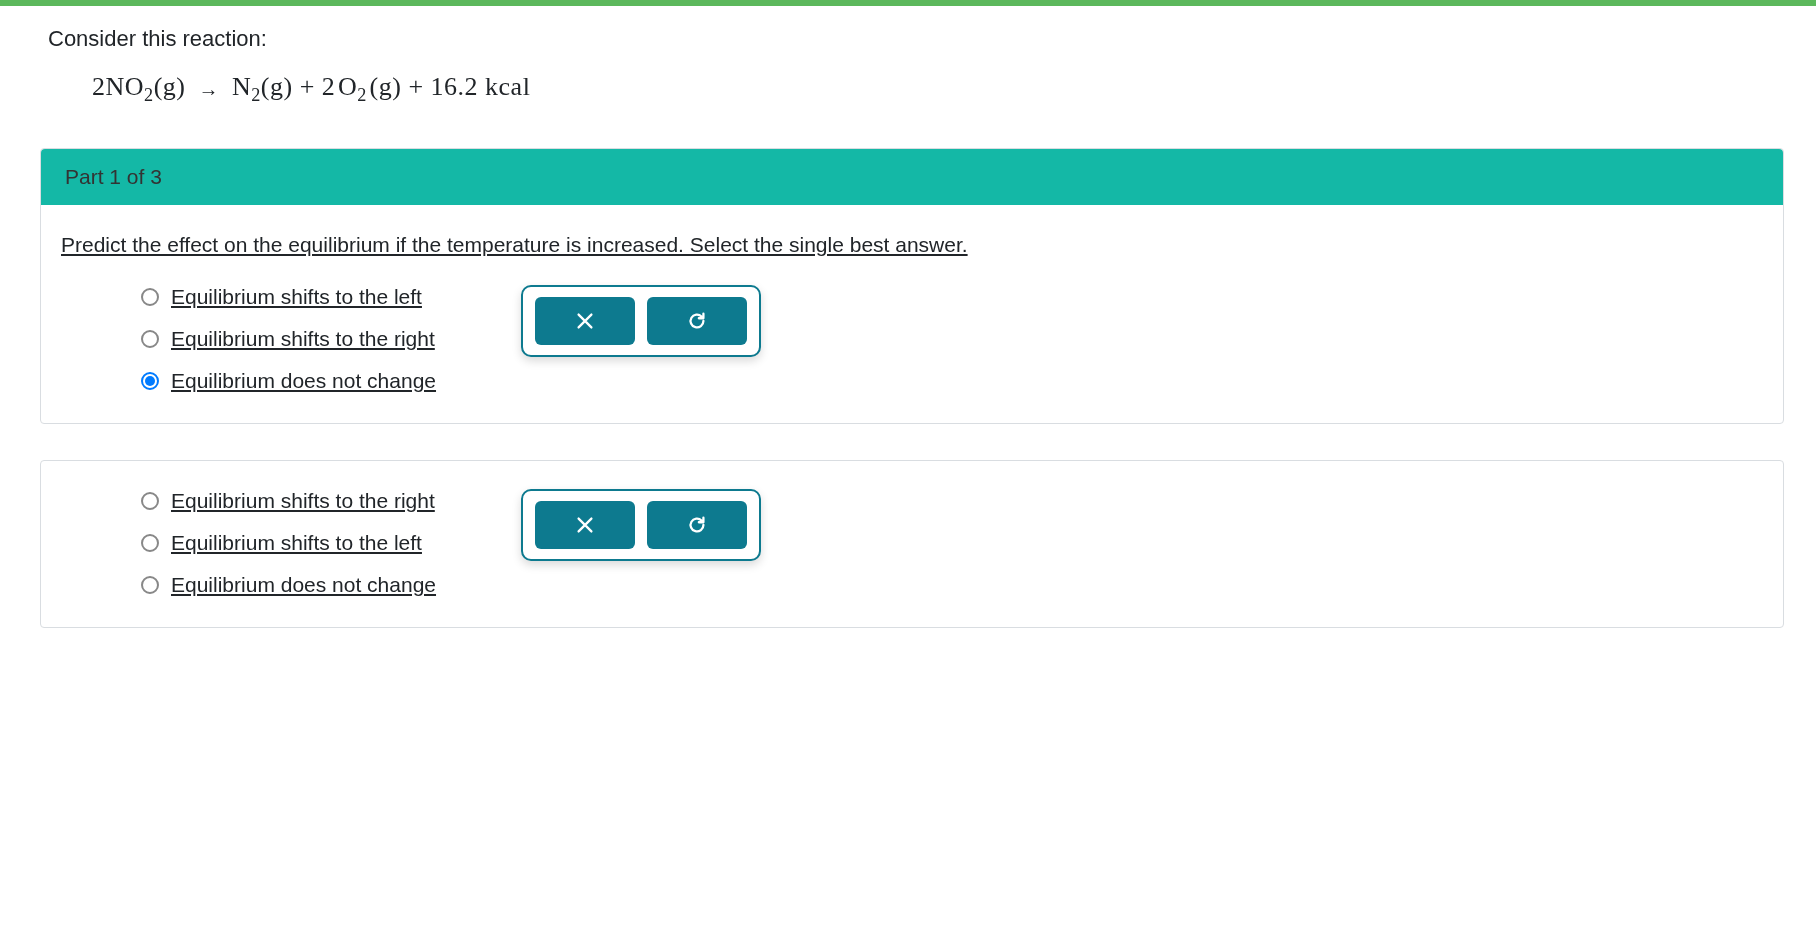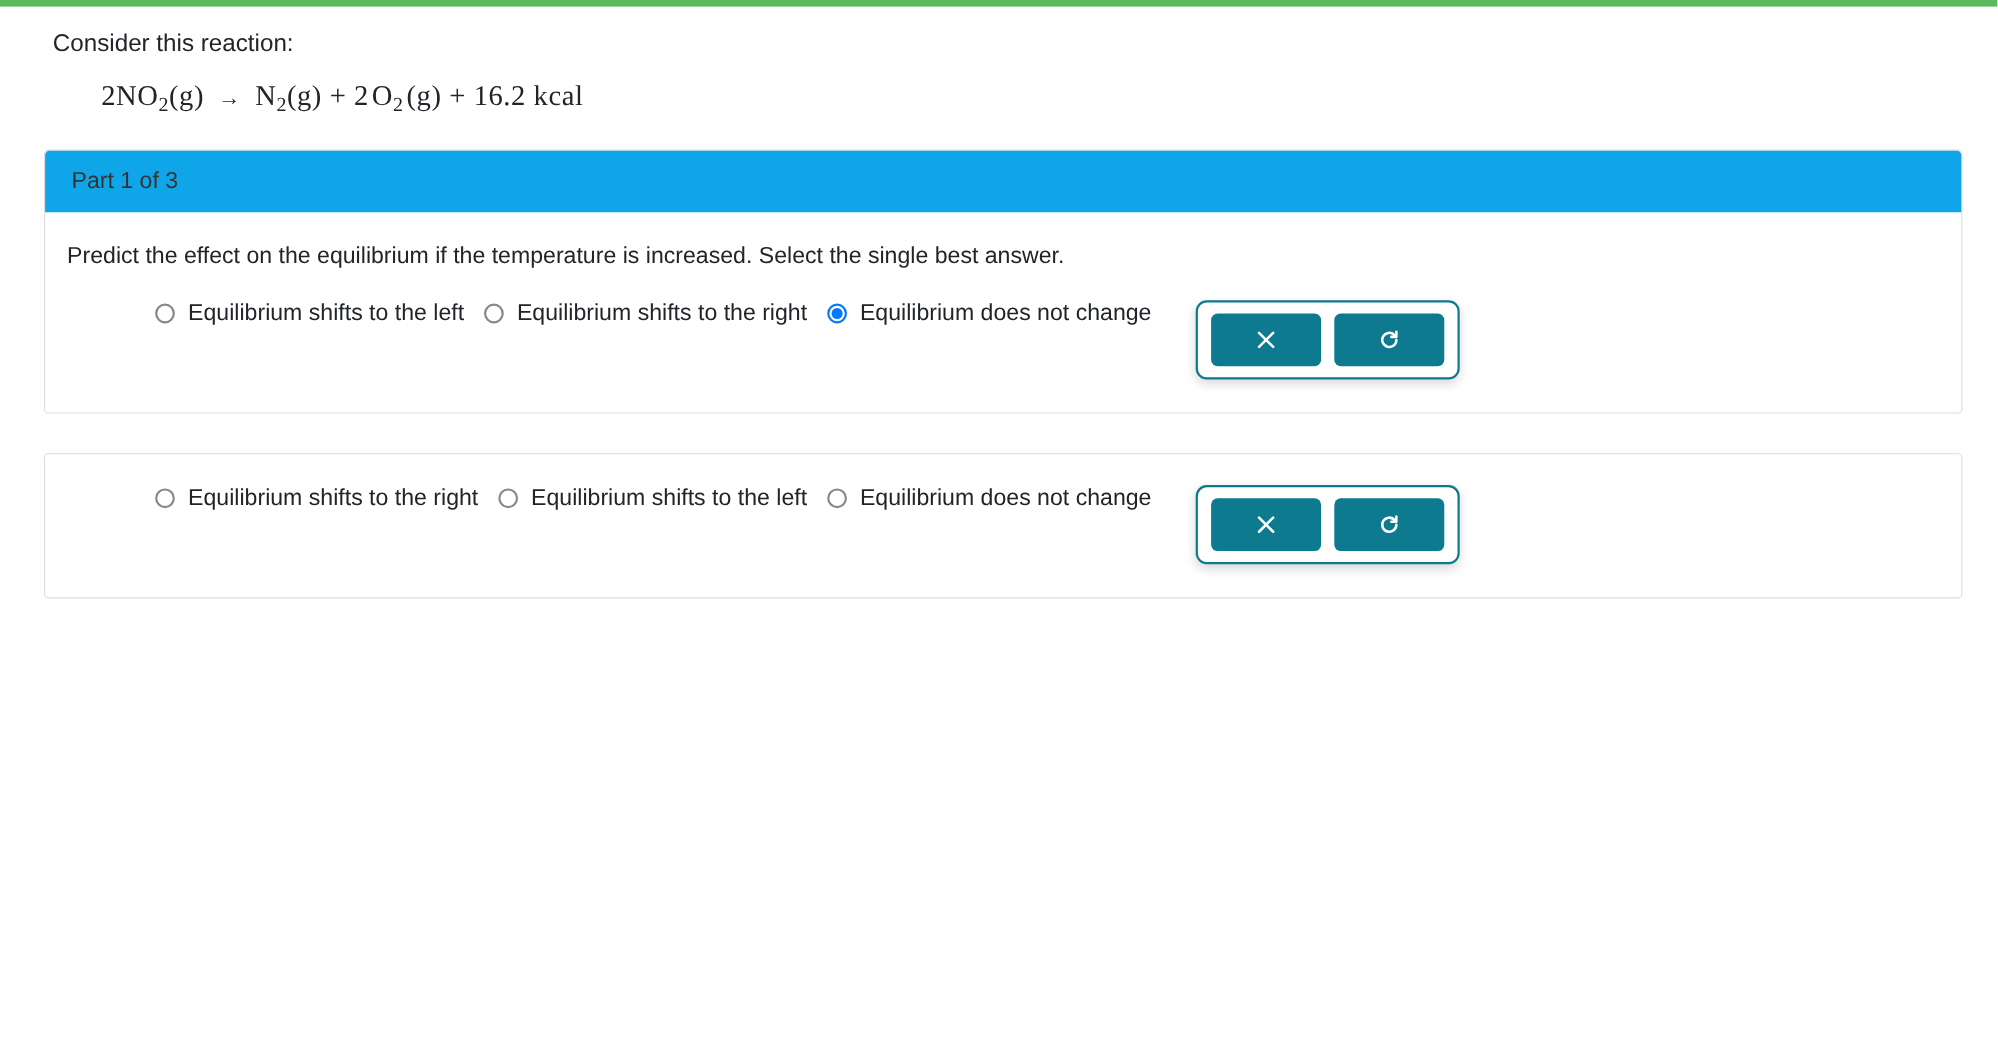--- a/index.html
+++ b/index.html
@@ -23,62 +23,64 @@
     }
     .intro-text {
       font-size: 22px;
       margin-bottom: 20px;
       margin-left: 8px;
     }
     .equation {
       font-family: "Times New Roman", Times, serif;
       font-size: 26px;
       margin-left: 52px;
-      margin-bottom: 30px;
+      margin-bottom: 42px;
       letter-spacing: 0.5px;
     }
     .equation sub {
       font-size: 0.7em;
       vertical-align: sub;
     }
     .arrow {
       font-size: 20px;
       vertical-align: middle;
       padding: 0 6px;
     }
     .part-block {
       border: 1px solid #d9dde1;
       border-radius: 4px;
       margin-bottom: 36px;
       background: #fff;
       overflow: visible;
     }
     .part-header {
-      background: #0ea5e9;
+      background: #14b8a6;
       padding: 16px 24px;
       font-size: 21px;
       color: #333;
       border-top-left-radius: 4px;
       border-top-right-radius: 4px;
     }
     .part-body {
       padding: 28px 20px 30px 20px;
+      text-decoration: underline;
     }
     .question-text {
       font-size: 21px;
       margin-bottom: 28px;
     }
     .answer-row {
       display: flex;
       align-items: flex-start;
       gap: 40px;
     }
     .options {
       margin-left: 80px;
       display: flex;
+      flex-direction: column;
       gap: 18px;
       min-width: 340px;
     }
     .option {
       display: flex;
       align-items: center;
       gap: 12px;
       font-size: 21px;
       cursor: pointer;
     }

